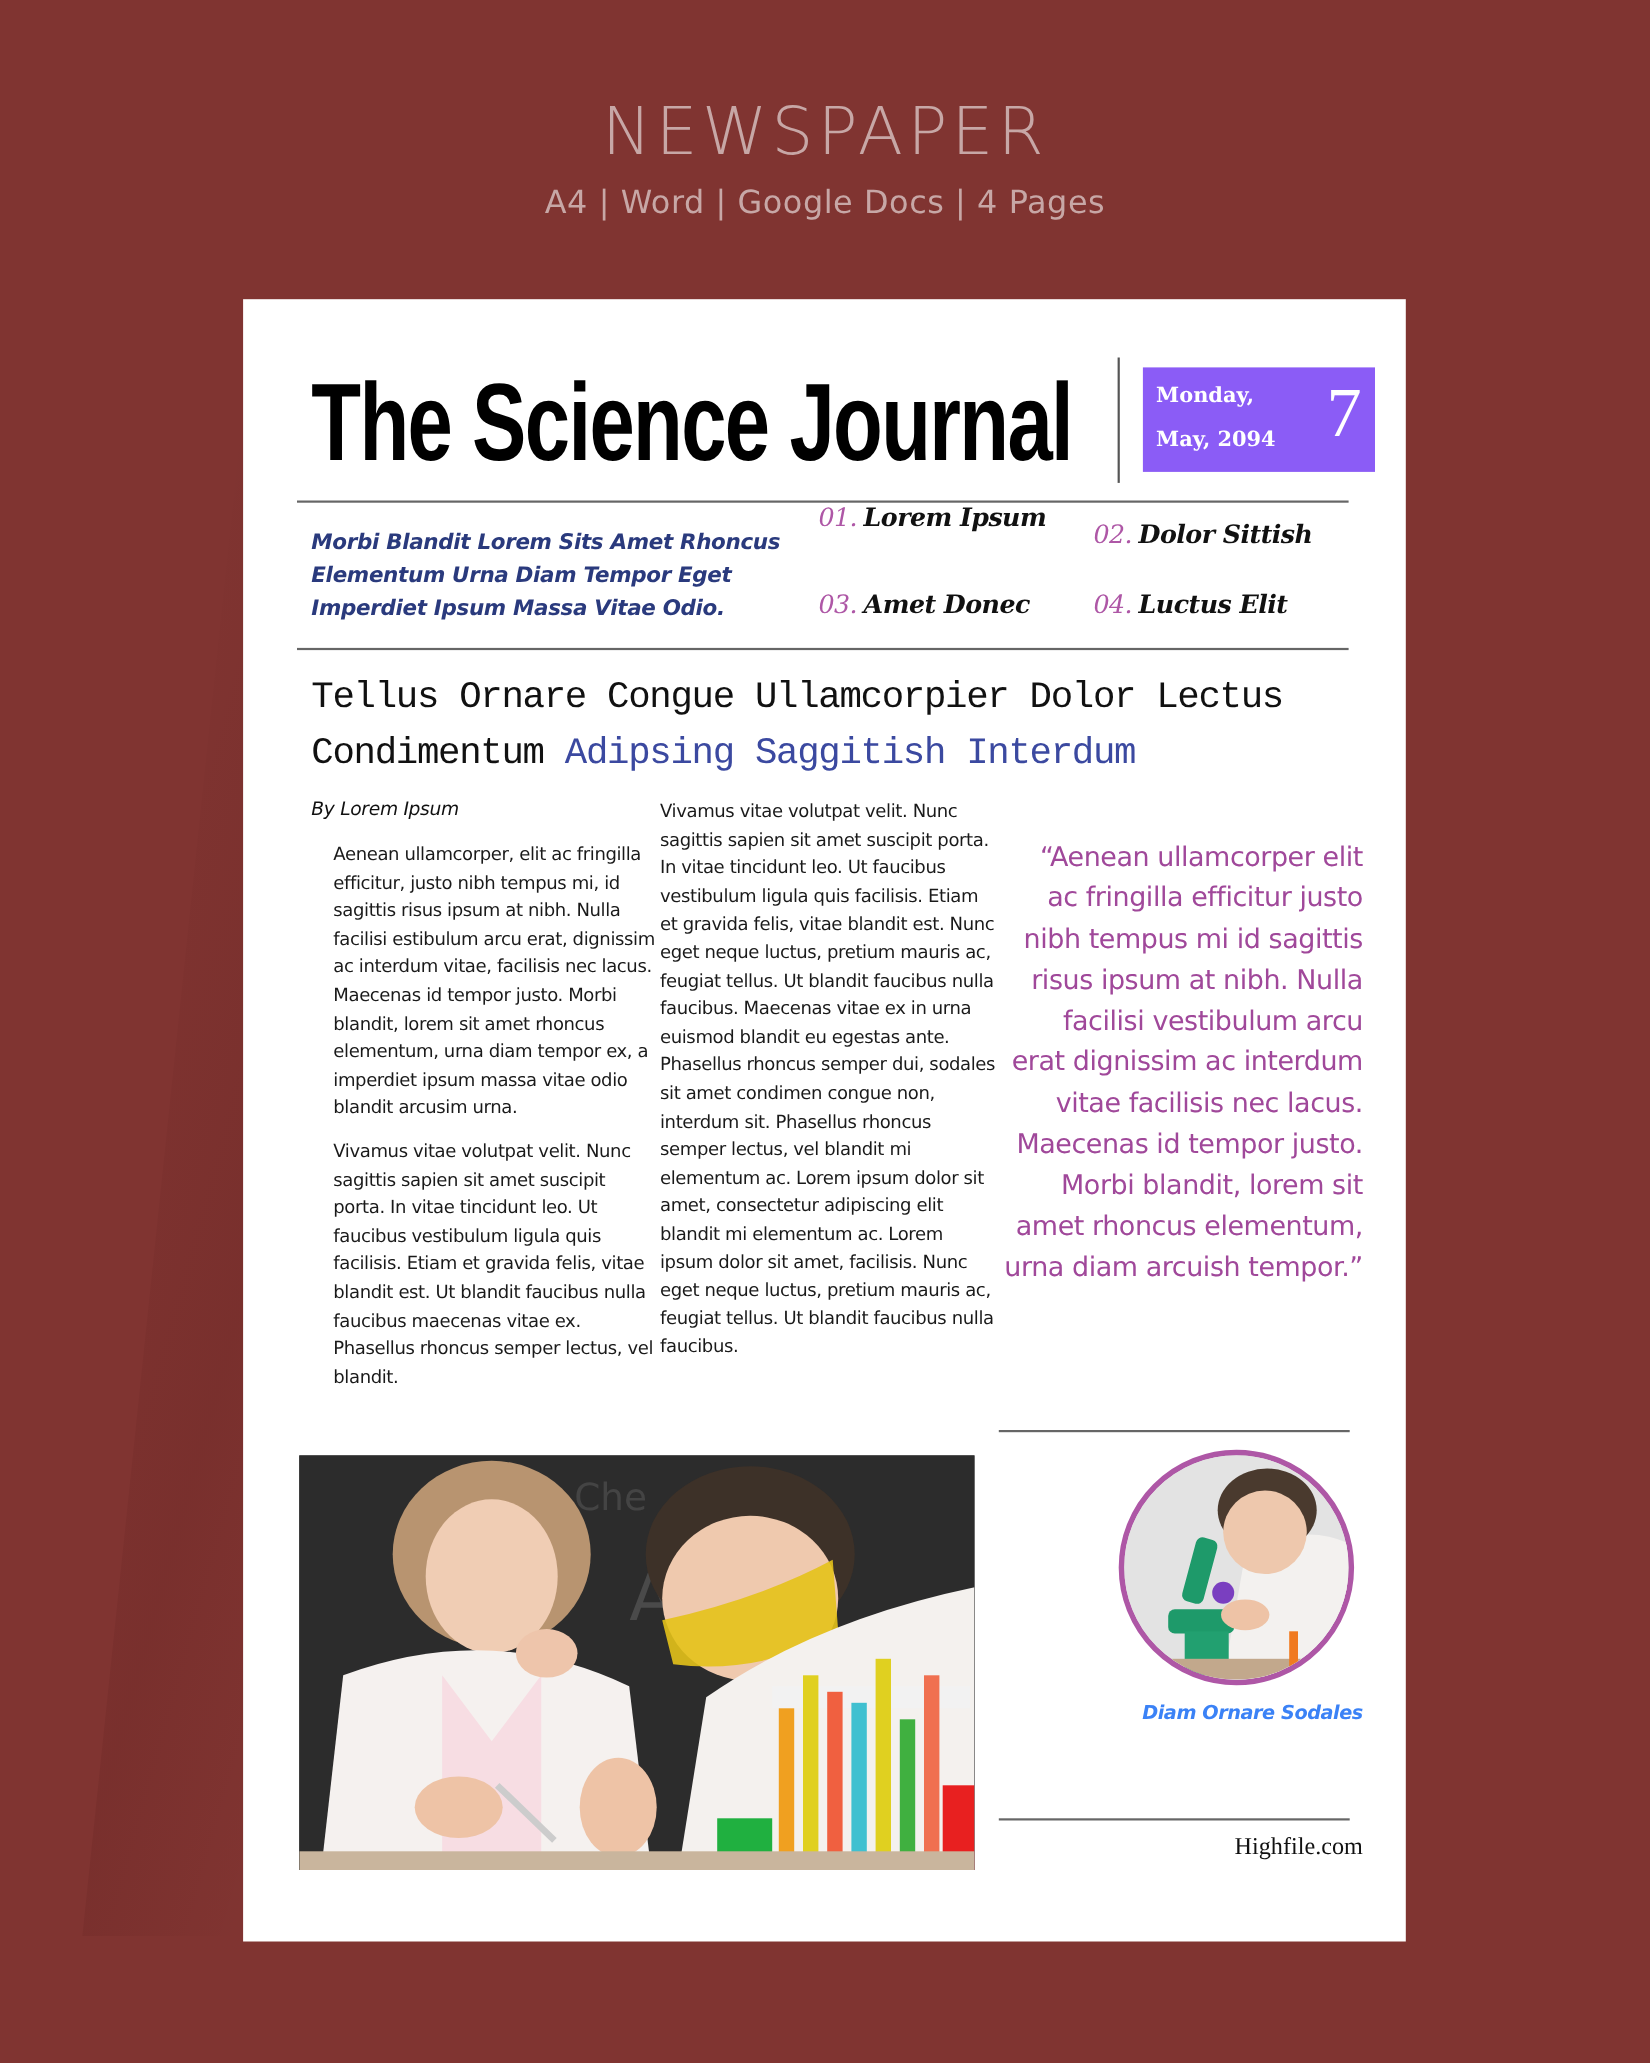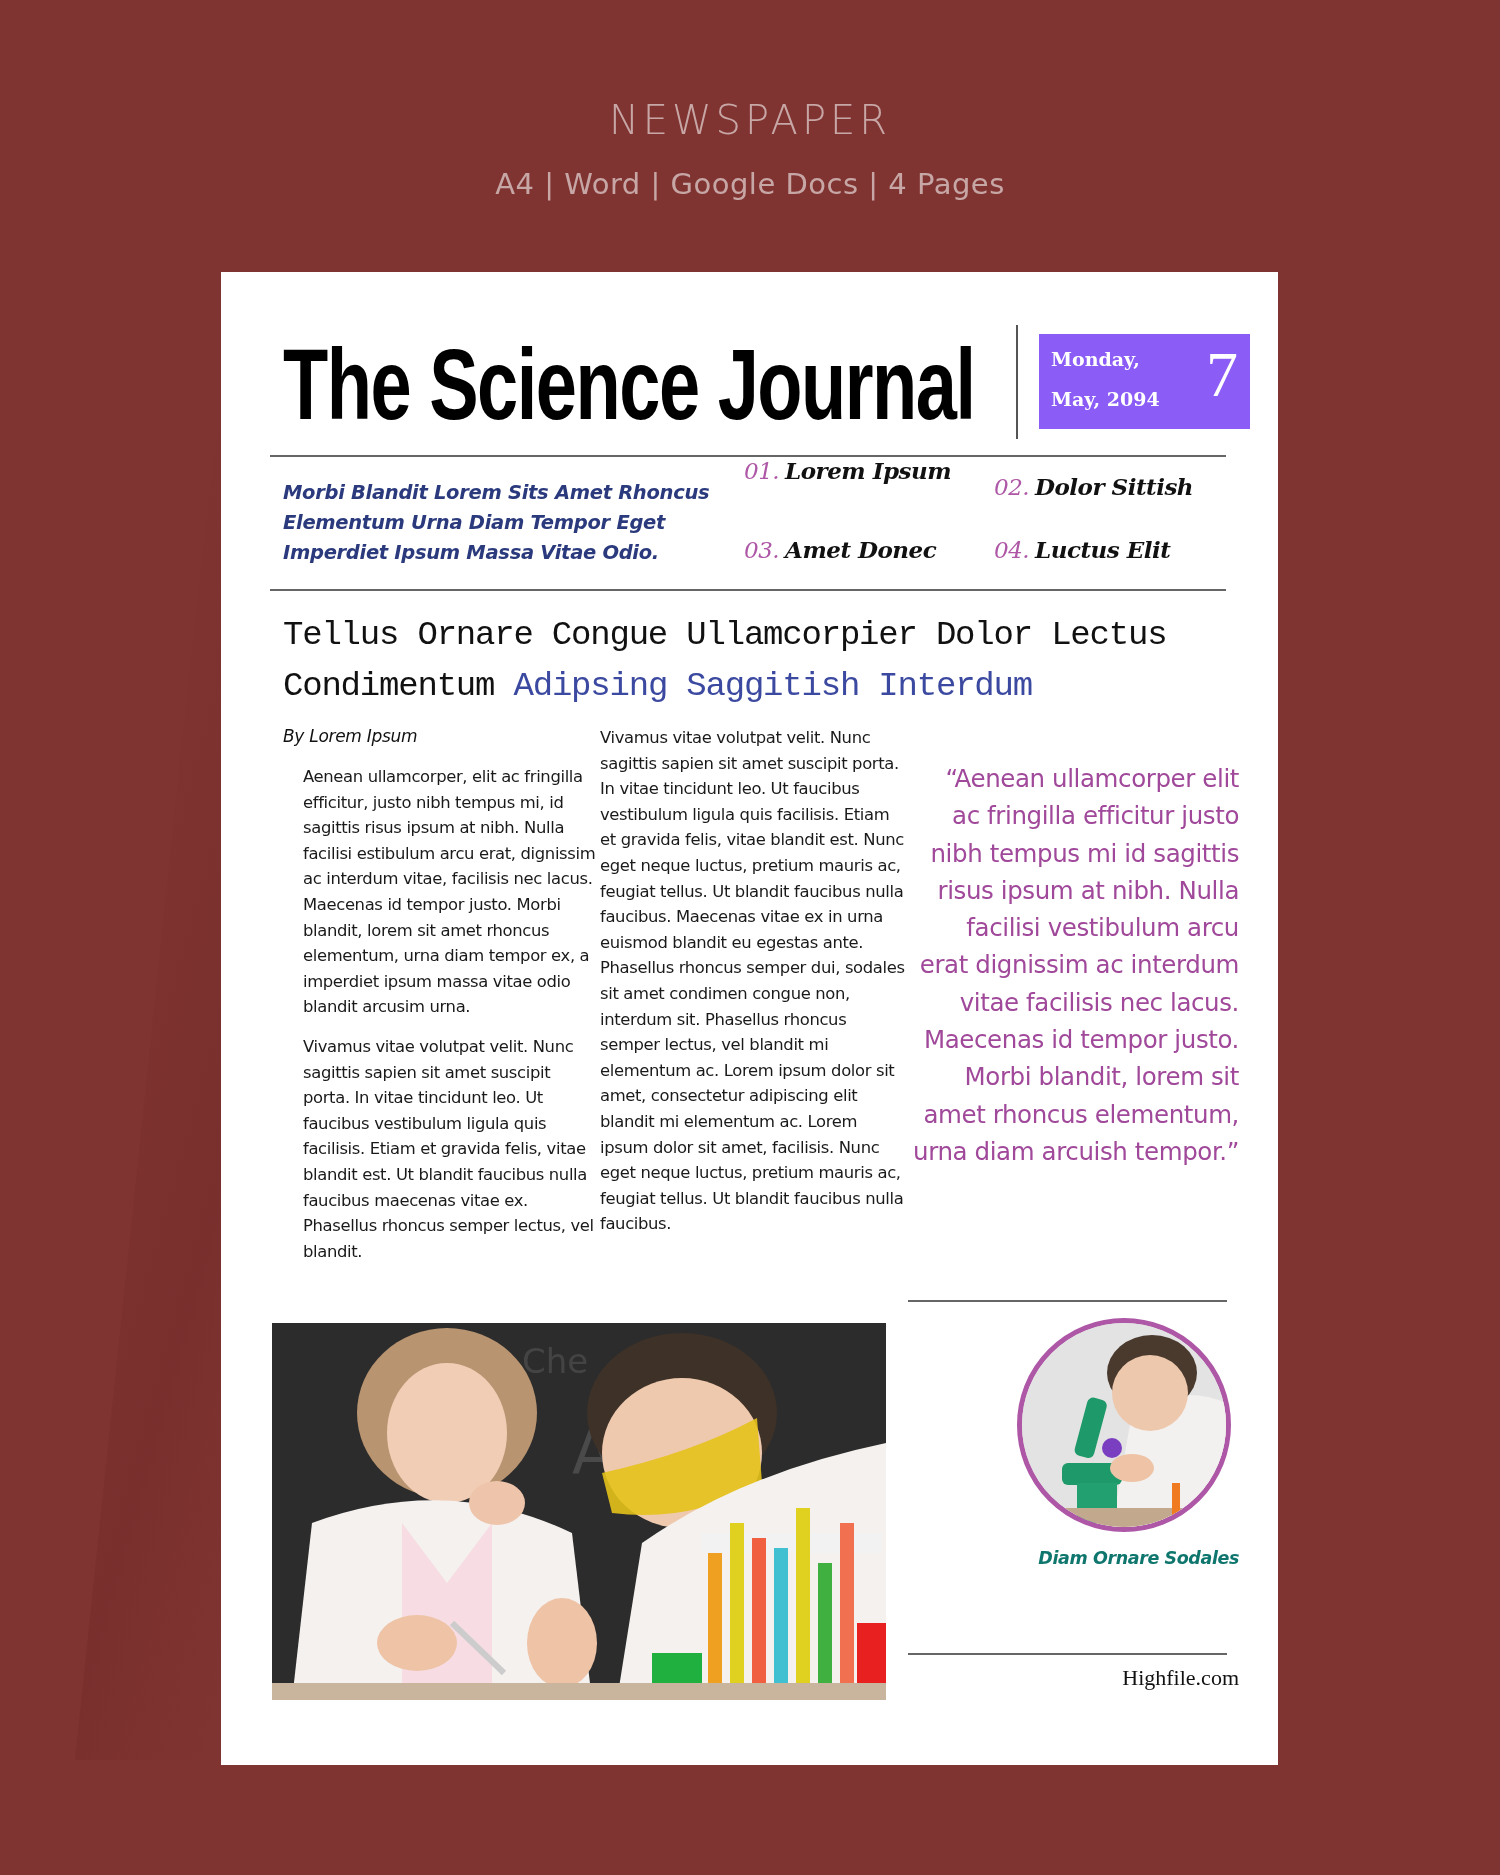--- a/index.html
+++ b/index.html
@@ -9,21 +9,21 @@
     position: relative;
     font-family: "Liberation Sans", sans-serif;
   }
 
   
   .banner-title {
     position: absolute; left: 0; width: 1500px; top: 92px;
     text-align: center;
     font-family: "DejaVu Sans", sans-serif;
     font-weight: 300;
-    font-size: 40px; letter-spacing: 4px;
+    font-size: 60px; letter-spacing: 4px;
     color: #c7a7a6;
     line-height: 56px;
   }
   .banner-sub {
     position: absolute; left: 0; width: 1500px; top: 164px;
     text-align: center;
     font-family: "DejaVu Sans", sans-serif;
     font-size: 29px; letter-spacing: 0.5px;
     color: #c7a7a6;
     line-height: 40px;
@@ -151,21 +151,21 @@
     border-radius: 50%;
     border: 5px solid #ae57a6;
     overflow: hidden;
     background: #e4e4e4;
   }
 
   .caption-title {
     position: absolute; right: 39px; top: 1276px;
     font-family: "DejaVu Sans", sans-serif;
     font-style: italic; font-weight: 700;
-    font-size: 17.5px; color: #0f766e; letter-spacing: -0.4px;
+    font-size: 17.5px; color: #3b82f6; letter-spacing: -0.4px;
     white-space: nowrap;
   }
   .caption-text {
     position: absolute; right: 39px; top: 1307px; width: 320px;
     text-align: right;
     font-family: "DejaVu Sans", sans-serif;
     font-size: 17.5px; line-height: 25px; color: #1a1a1a;
     letter-spacing: -0.4px;
   }
   .footer-site {

